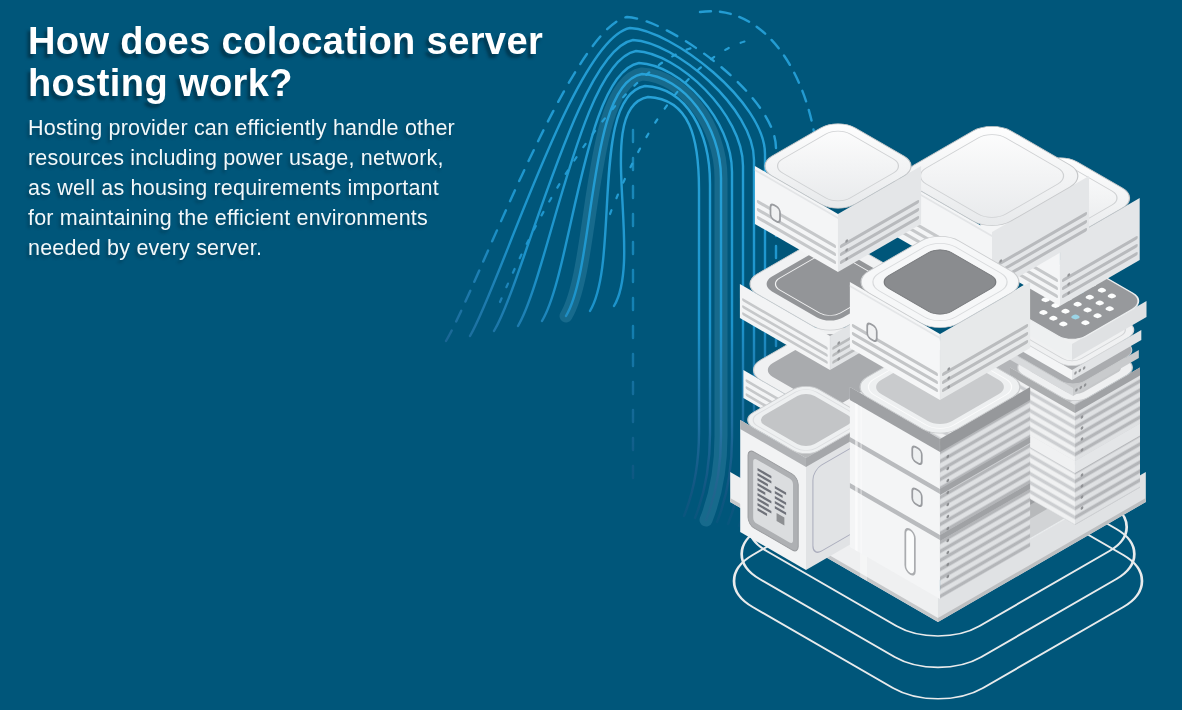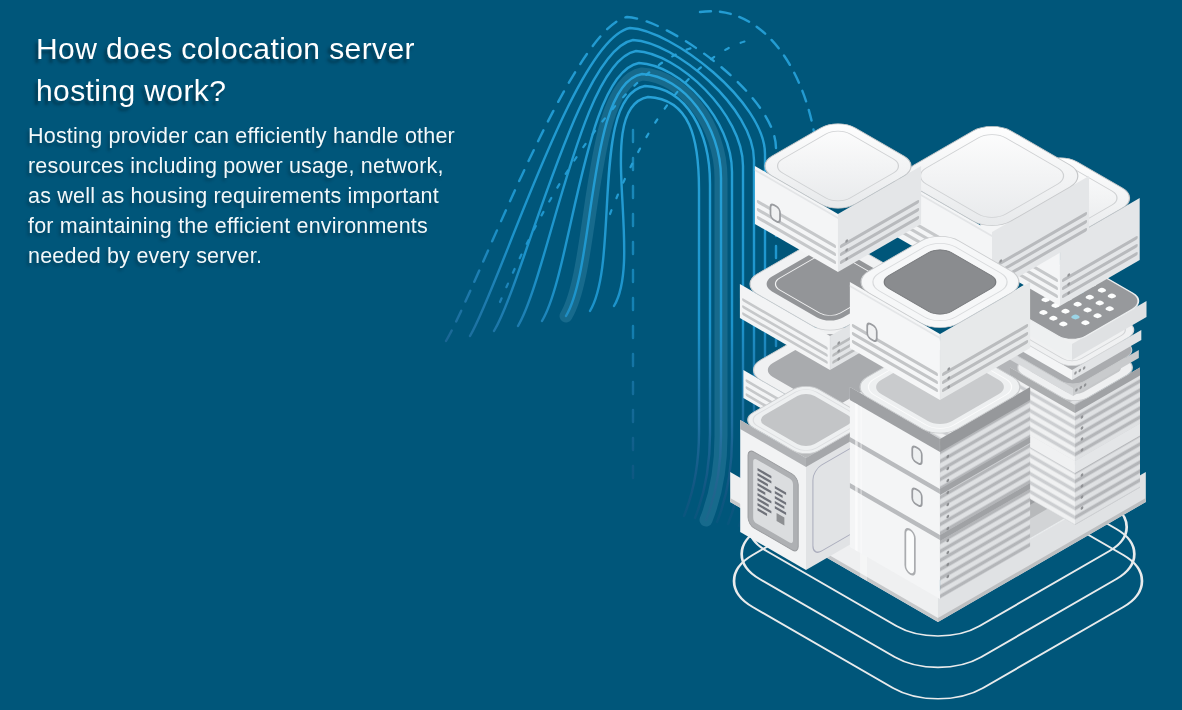--- a/index.html
+++ b/index.html
@@ -7,21 +7,21 @@
     width:1182px;height:710px;overflow:hidden;
     background:#00567a;
     font-family:"Liberation Sans", sans-serif;
   }
   .stage{position:relative;width:1182px;height:710px;}
   .illu{position:absolute;left:0;top:0;width:1182px;height:710px;}
   .copy{
     position:absolute;left:28px;top:20px;width:540px;color:#ffffff;z-index:2;
   }
   .copy h1{
-    margin:8px;font-size:30px;line-height:42px;font-weight:400;
+    margin:0;font-size:38px;line-height:42px;font-weight:700;
     letter-spacing:.4px;white-space:pre-line;
     text-shadow:-3px 4px 3px rgba(0,34,51,.55);
   }
   .copy p{
     margin:9px 0 8px 0;font-size:21.5px;line-height:30px;font-weight:400;
     letter-spacing:.2px;color:#f2f8fa;white-space:pre-line;
     text-shadow:-2px 3px 3px rgba(0,34,51,.38);
   }
 </style>
 </head>

